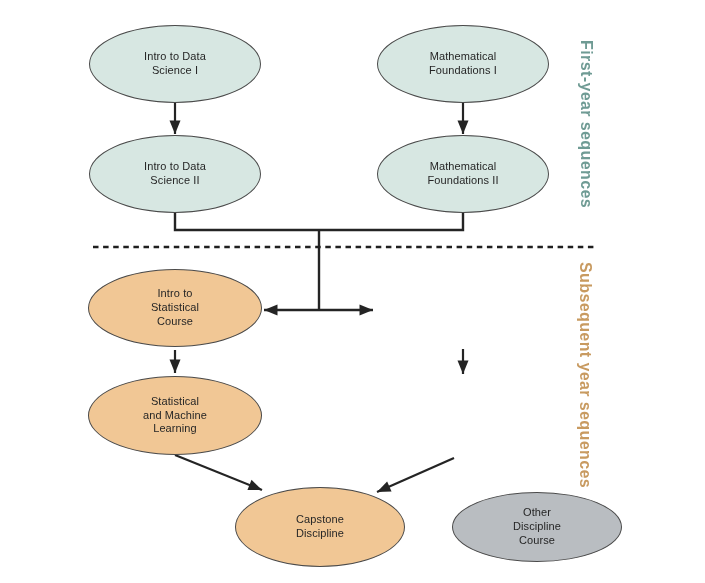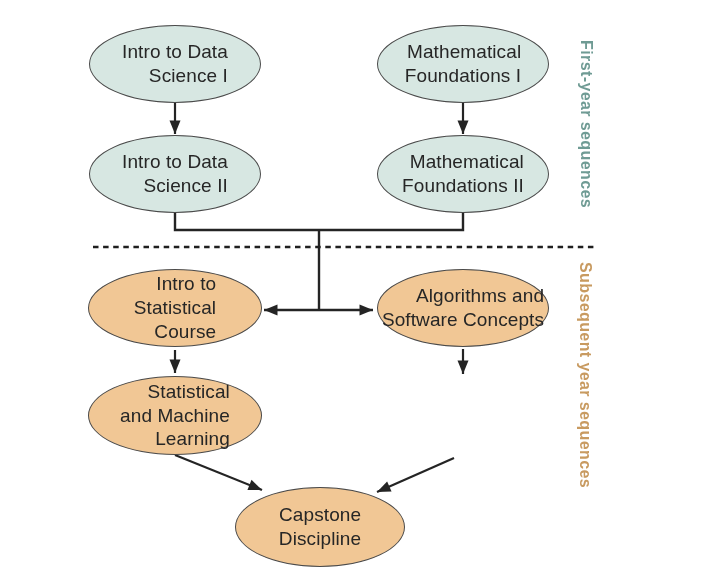--- a/index.html
+++ b/index.html
@@ -10,22 +10,22 @@
     font-family:"Liberation Sans", sans-serif;
     overflow:hidden;
   }
   svg.connectors { position:absolute; left:0; top:0; width:705px; height:583px; }
 
   .node {
     position:absolute;
     border:1.7px solid #4a4a4a;
     border-radius:50%;
     display:flex; align-items:center; justify-content:center;
-    text-align:right;
-    font-size:19px; line-height:1.26;
+    text-align:center;
+    font-size:11px; line-height:1.26;
     color:#262626;
     white-space:pre-line;
     letter-spacing:0.1px;
     box-sizing:border-box;
   }
   
   .n-intro-ds-1   { left:89px;  top:25px;  width:172px; height:78px; }
   .n-math-f-1     { left:377px; top:25px;  width:172px; height:78px; }
   
   .n-intro-ds-2   { left:89px;  top:135px; width:172px; height:78px; }
@@ -89,29 +89,30 @@
   <div class="node n-intro-ds-2" style="background-color: rgb(215, 231, 226);">Intro to Data
 Science II</div>
 
   <div class="node n-math-f-2" style="background-color: rgb(215, 231, 226);">Mathematical
 Foundations II</div>
 
   <div class="node n-stat-models" style="background-color: rgb(241, 199, 149);">Intro to
 Statistical
 Course</div>
 
-  <div class="node n-algo" style="background-color: rgb(241, 199, 149);">Algorithms and
-Software Concepts</div>
 
   <div class="node n-stat-ml" style="background-color: rgb(241, 199, 149);">Statistical
 and Machine
 Learning</div>
 
 
   <div class="node n-capstone" style="background-color: rgb(241, 199, 149);">Capstone
 Discipline</div>
 
+  <div class="node n-other" style="background-color: rgb(185, 189, 193);">Other
+Discipline
+Course</div>
 
   <div class="side-label side-label-first" style="color: rgb(111, 155, 148);">First-year sequences</div>
 
   <div class="side-label side-label-subsequent" style="color: rgb(200, 154, 96);">Subsequent year sequences</div>
 
 </div>
 
 </body></html>

